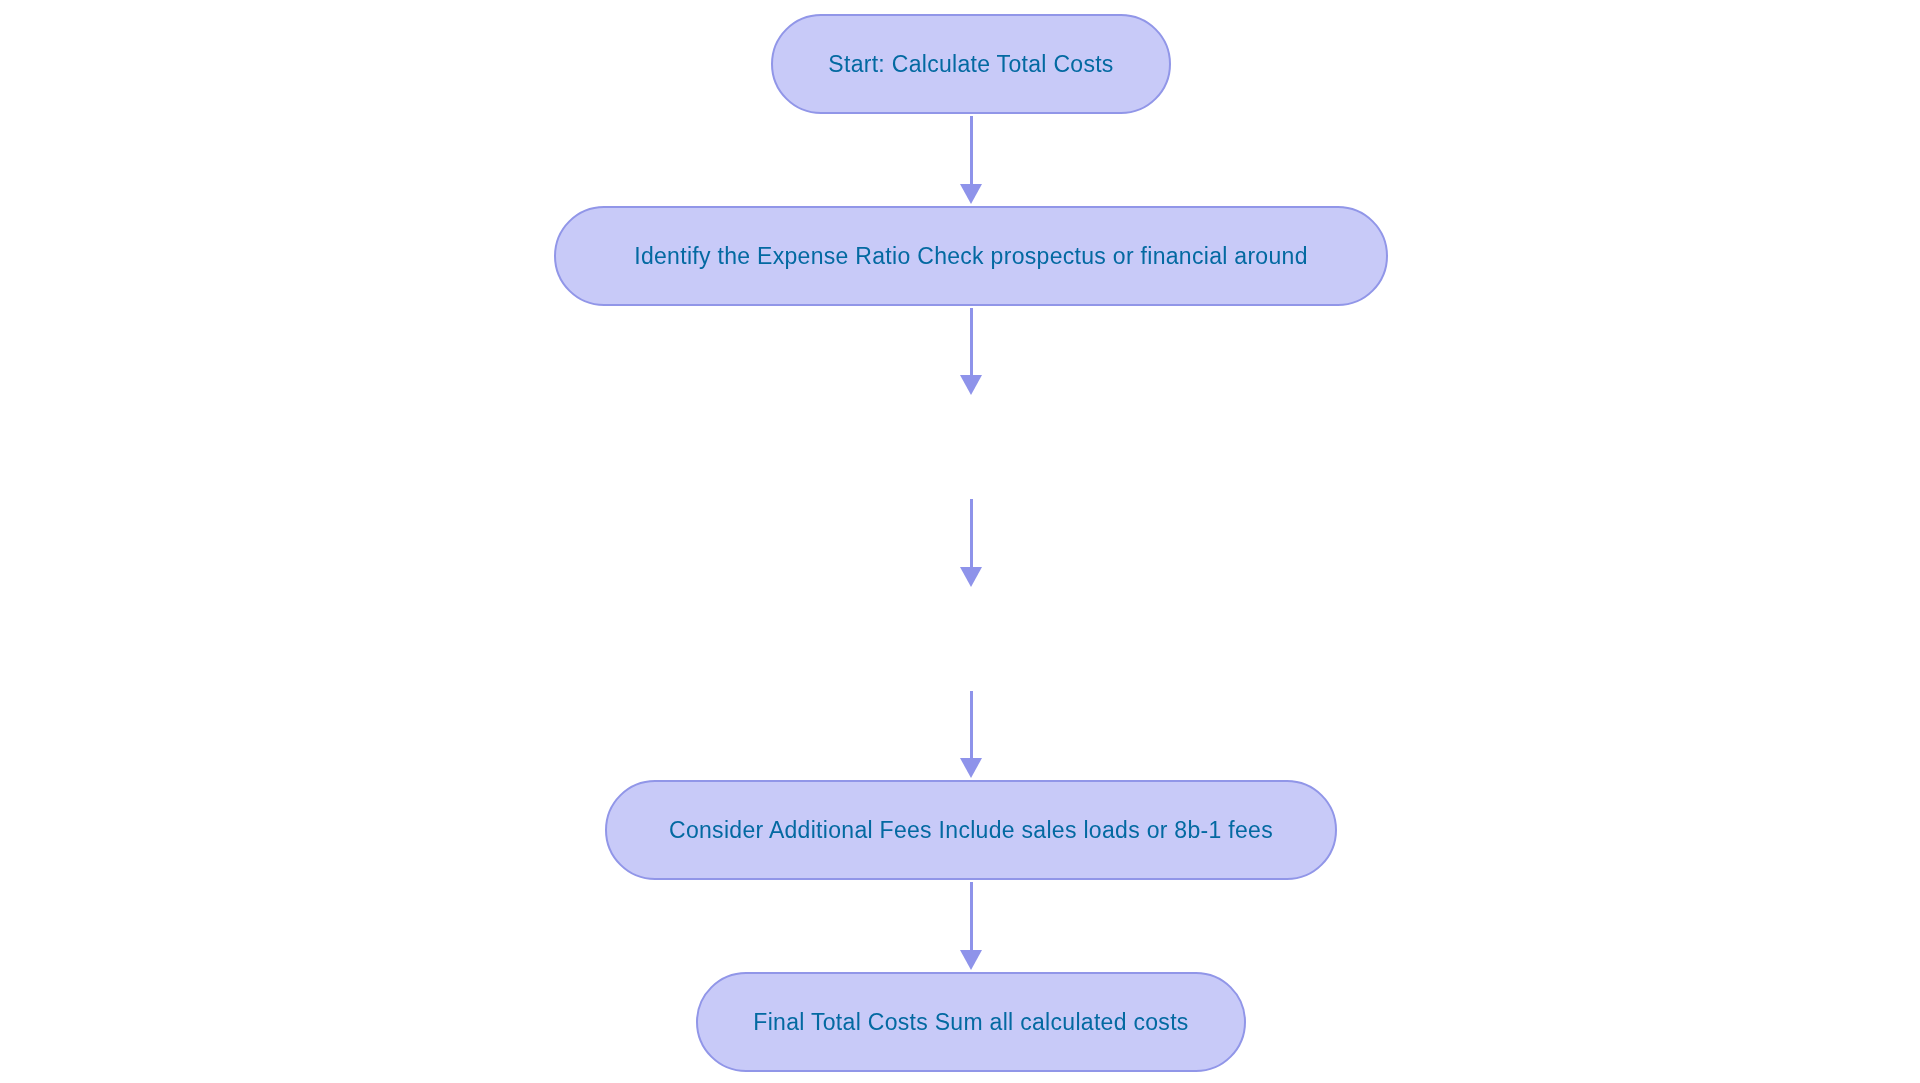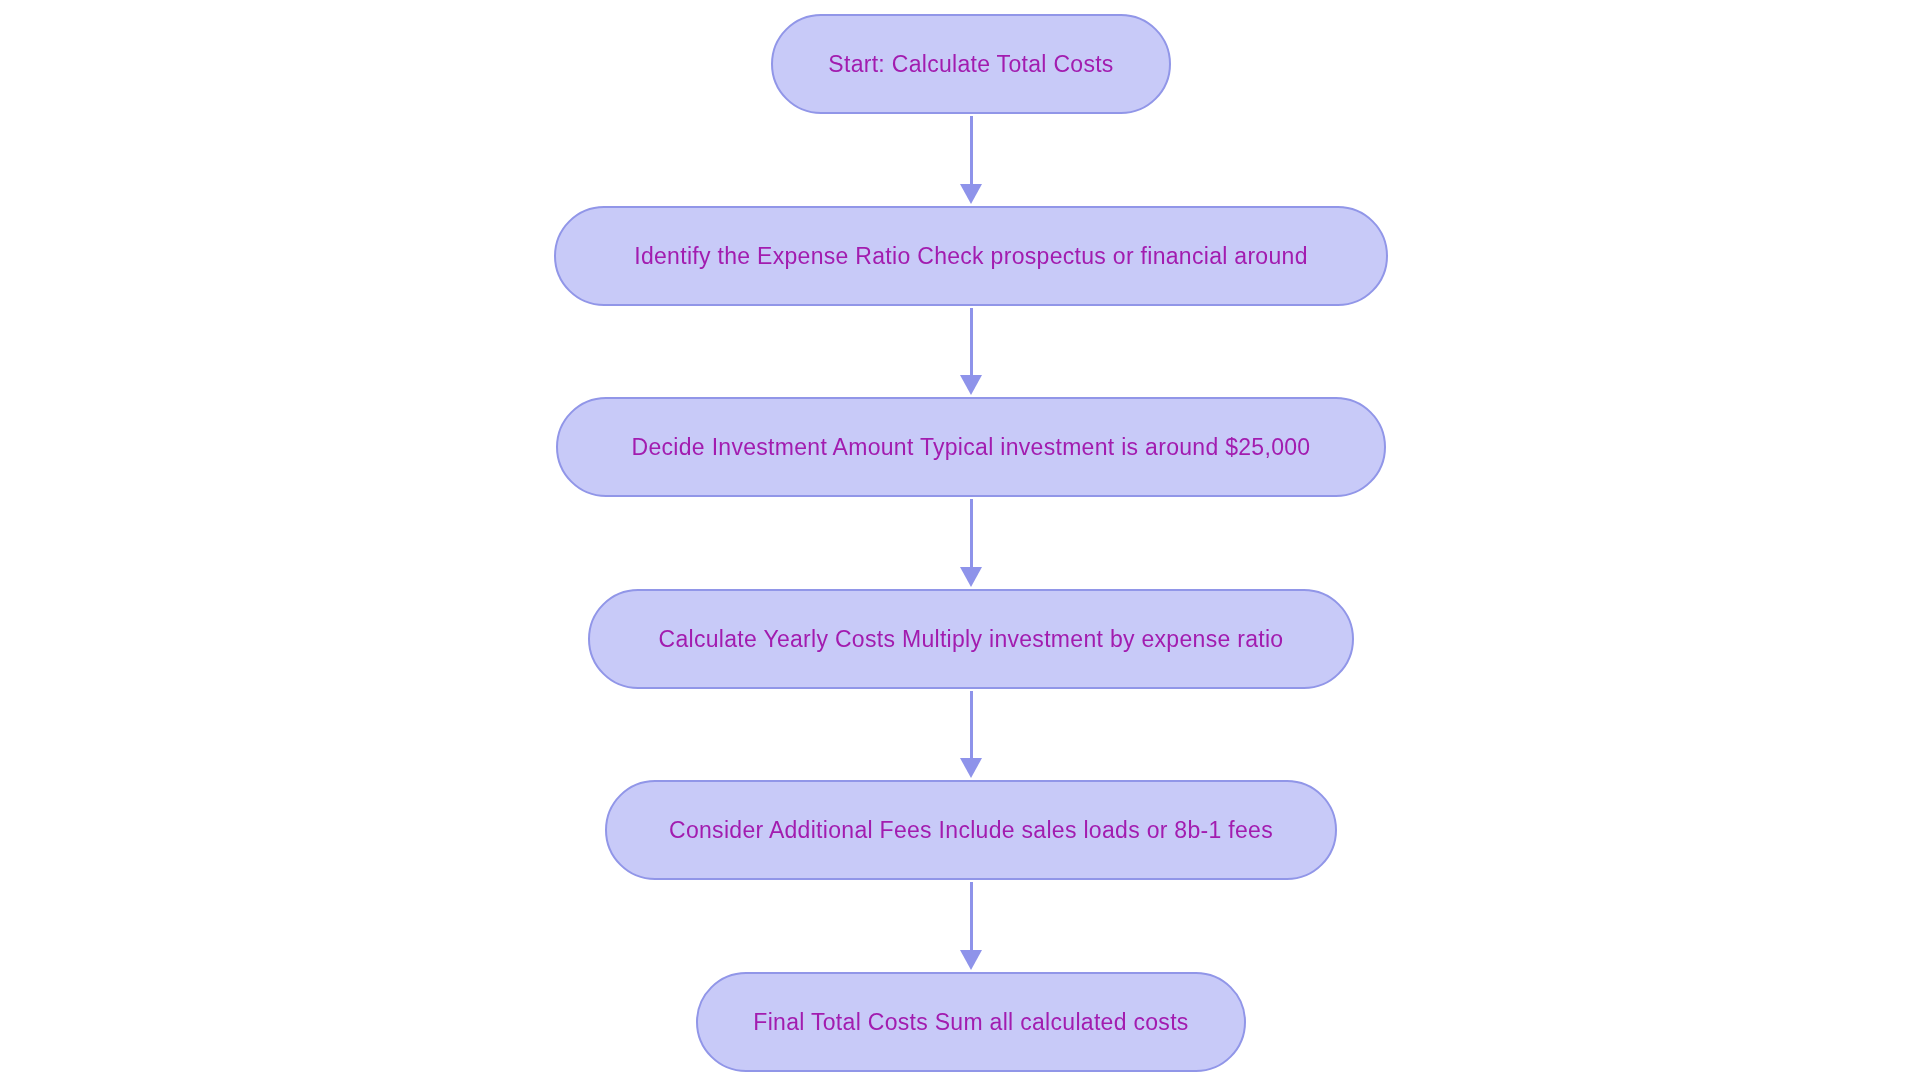--- a/index.html
+++ b/index.html
@@ -15,21 +15,21 @@
     background: #ffffff;
     overflow: hidden;
   }
   .node {
     position: absolute;
     height: 100px;
     box-sizing: border-box;
     background: #c8caf8;
     border: 2px solid #9196e8;
     border-radius: 50px;
-    color: #a21caf;
+    color: #0369a1;
     font-size: 23px;
     letter-spacing: 0.3px;
     display: flex;
     align-items: center;
     justify-content: center;
     text-align: center;
     white-space: nowrap;
   }
   .n1 { left: 771px; top: 14px;  width: 400px; }
   .n2 { left: 554px; top: 206px; width: 834px; }
@@ -76,28 +76,26 @@
     <div class="head"></div>
   </div>
 
   <div class="node n2">Identify the Expense Ratio Check prospectus or financial around</div>
 
   <div class="arrow a2">
     <div class="shaft"></div>
     <div class="head"></div>
   </div>
 
-  <div class="node n3">Decide Investment Amount Typical investment is around $25,000</div>
 
   <div class="arrow a3">
     <div class="shaft"></div>
     <div class="head"></div>
   </div>
 
-  <div class="node n4">Calculate Yearly Costs Multiply investment by expense ratio</div>
 
   <div class="arrow a4">
     <div class="shaft"></div>
     <div class="head"></div>
   </div>
 
   <div class="node n5">Consider Additional Fees Include sales loads or 8b-1 fees</div>
 
   <div class="arrow a5">
     <div class="shaft"></div>

